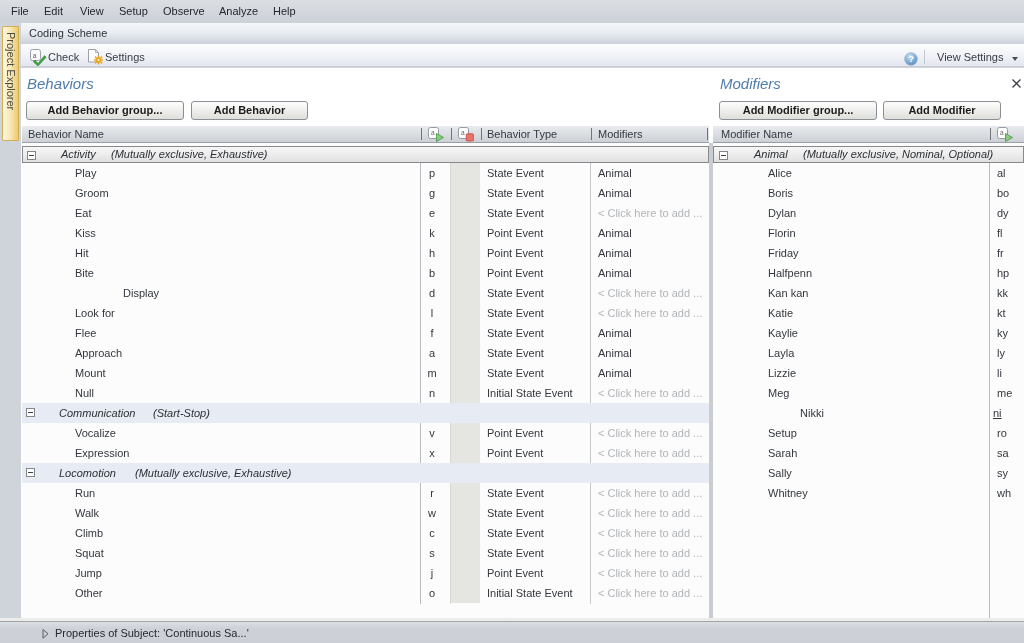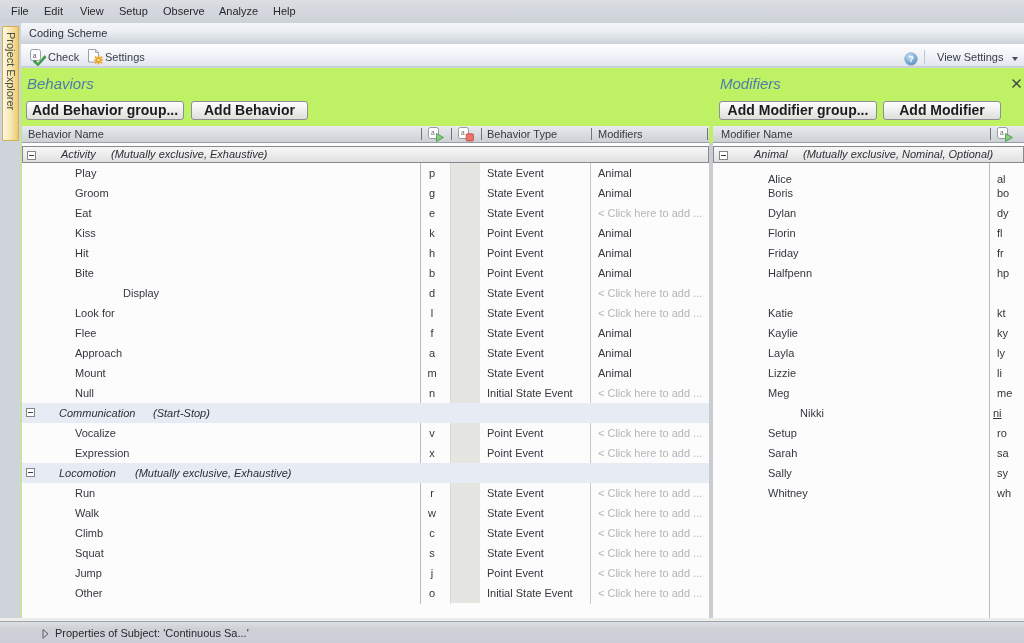--- a/index.html
+++ b/index.html
@@ -4,26 +4,26 @@
 html,body{width:1024px;height:643px;overflow:hidden;}
 body{position:relative;font-family:"Liberation Sans",sans-serif;font-size:11px;color:#33373d;background:#cfd3da;}
 .abs{position:absolute;}
 #menubar{position:absolute;left:0;top:0;width:1024px;height:23px;background:linear-gradient(180deg,#dbdee3,#ccd1d8);}
 #menubar span{position:absolute;top:4px;line-height:15px;color:#24272c;}
 #tab{position:absolute;left:2px;top:26px;width:17px;height:115px;background:linear-gradient(90deg,#fdf8e4,#f6e5ae 55%,#edca6d);border:1px solid #d2ae55;border-radius:2px 0 0 2px;}
 #tab span{position:absolute;left:2px;top:5px;writing-mode:vertical-rl;font-size:11px;color:#4c4c44;letter-spacing:0px;}
 #codingband{position:absolute;left:21px;top:23px;width:1003px;height:21px;background:linear-gradient(180deg,#f4f6f8 0%,#e9edf2 45%,#ccd1d9 100%);}
 #codingband span{position:absolute;left:8px;top:4px;color:#2e3238;}
 #toolbar{position:absolute;left:21px;top:44px;width:1003px;height:23px;background:linear-gradient(180deg,#fdfdfe 0%,#f0f2f7 55%,#e2e6ef 100%);border-bottom:1px solid #c8ccd5;}
-#content{position:absolute;left:21px;top:68px;width:1003px;height:550px;background:#bef264;}
+#content{position:absolute;left:21px;top:68px;width:1003px;height:550px;background:#ffffff;}
 #botstrip{position:absolute;left:0px;top:618px;width:1024px;height:3px;background:#ededeb;}
 #bottombar{position:absolute;left:0;top:621px;width:1024px;height:22px;background:linear-gradient(180deg,#dcdfe3,#ced2d8 30%,#ccd0d6);border-top:1px solid #9fa2a7;}
 #bottombar .txt{position:absolute;left:55px;top:5px;color:#26292e;}
 .ptitle{position:absolute;font-size:15px;font-style:italic;color:#4e7bab;}
-.btn{position:absolute;height:19px;border:1px solid #8b8f96;border-radius:3px;background:linear-gradient(180deg,#fefefe,#f0f0ee 45%,#dededb);font-weight:bold;font-size:14px;color:#1c1c1c;text-align:center;line-height:17px;}
+.btn{position:absolute;height:19px;border:1px solid #8b8f96;border-radius:3px;background:linear-gradient(180deg,#fefefe,#f0f0ee 45%,#dededb);font-weight:bold;font-size:11px;color:#1c1c1c;text-align:center;line-height:17px;}
 .thead{position:absolute;top:58px;height:17px;background:linear-gradient(180deg,#e9ebee,#dadde1 50%,#cdd1d7);border-bottom:1px solid #9aa0a8;}
 .thead .htxt{position:absolute;top:2px;color:#343a42;}
 .hsep{position:absolute;top:2px;width:1px;height:12px;background:#70757d;}
 .twhite{position:absolute;top:75px;background:#fcfcfc;}
 .grow{position:absolute;left:0;height:20px;width:100%;font-style:italic;}
 .gsel{height:17px;background:linear-gradient(180deg,#f6f6f6,#ededed 50%,#e0e0e0);border:1px solid #87898e;}
 .gblue{background:#e7ebf3;}
 .gname{position:absolute;top:0;line-height:20px;color:#2d3035;}
 .gsel .gname,.gsel .gpar{line-height:15px;}
 .gpar{position:absolute;top:0;line-height:20px;color:#2d3035;}
@@ -305,21 +305,21 @@
     </div>
     <div class="twhite" style="left:0;width:311px;height:475px;">
       <span class="vline" style="left:276px;top:20px;height:455px;background:#babdc0;"></span>
 <div class="grow gsel" style="top:3px;">
           <span class="minus" style="left:5px;">
             <i></i>
           </span>
           <span class="gname" style="left:40px;">Animal</span>
           <span class="gpar" style="left:89px;">(Mutually exclusive, Nominal, Optional)</span>
         </div>
-<div class="drow" style="top:20px;margin-top:6px;">
+<div class="drow" style="top:20px;">
           <span class="cell" style="left:55px;">Alice</span>
           <span class="cell" style="left:284px;">al</span>
         </div>
 <div class="drow" style="top:40px;">
           <span class="cell" style="left:55px;">Boris</span>
           <span class="cell" style="left:284px;">bo</span>
         </div>
 <div class="drow" style="top:60px;">
           <span class="cell" style="left:55px;">Dylan</span>
           <span class="cell" style="left:284px;">dy</span>
@@ -328,20 +328,24 @@
           <span class="cell" style="left:55px;">Florin</span>
           <span class="cell" style="left:284px;">fl</span>
         </div>
 <div class="drow" style="top:100px;">
           <span class="cell" style="left:55px;">Friday</span>
           <span class="cell" style="left:284px;">fr</span>
         </div>
 <div class="drow" style="top:120px;">
           <span class="cell" style="left:55px;">Halfpenn</span>
           <span class="cell" style="left:284px;">hp</span>
+        </div>
+<div class="drow" style="top:140px;">
+          <span class="cell" style="left:55px;">Kan kan</span>
+          <span class="cell" style="left:284px;">kk</span>
         </div>
 <div class="drow" style="top:160px;">
           <span class="cell" style="left:55px;">Katie</span>
           <span class="cell" style="left:284px;">kt</span>
         </div>
 <div class="drow" style="top:180px;">
           <span class="cell" style="left:55px;">Kaylie</span>
           <span class="cell" style="left:284px;">ky</span>
         </div>
 <div class="drow" style="top:200px;">

